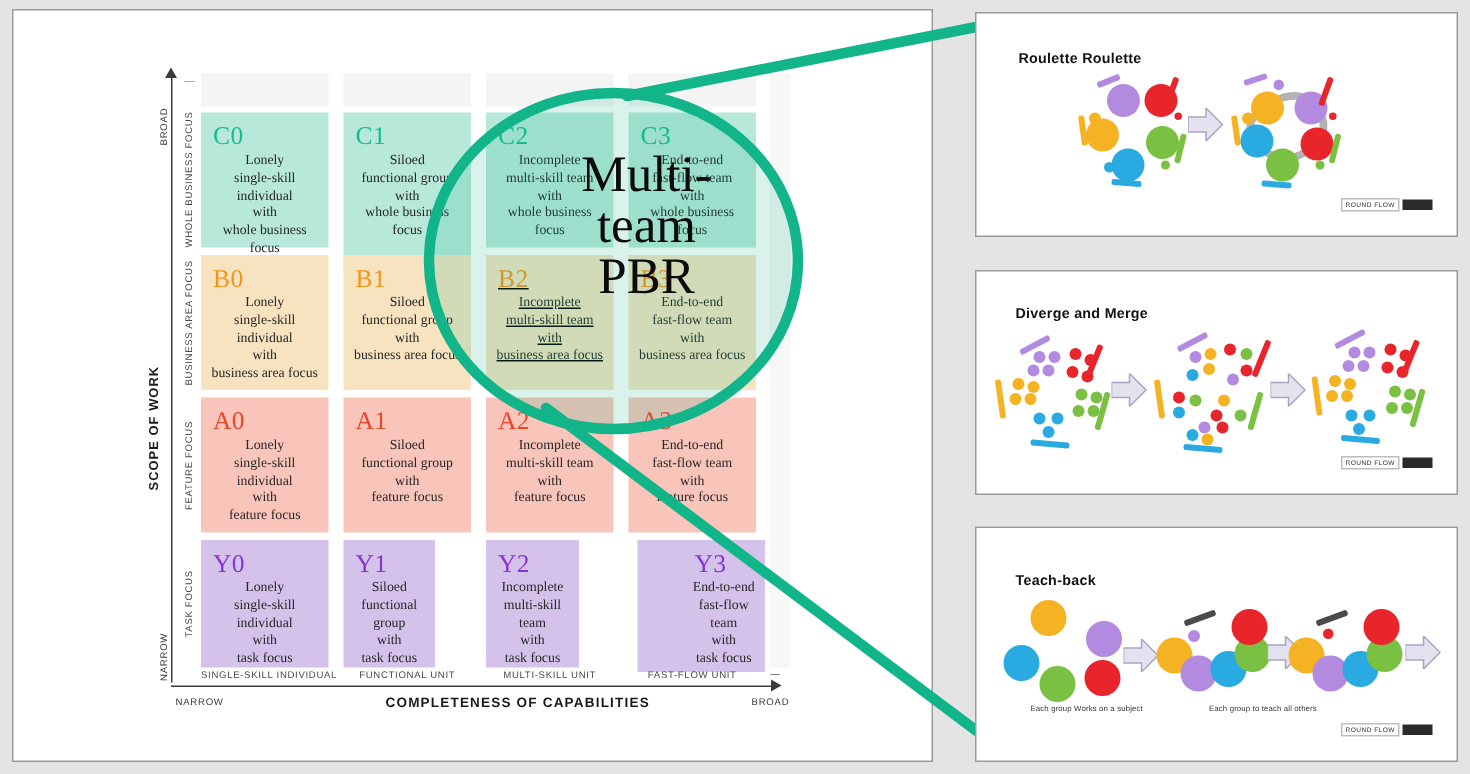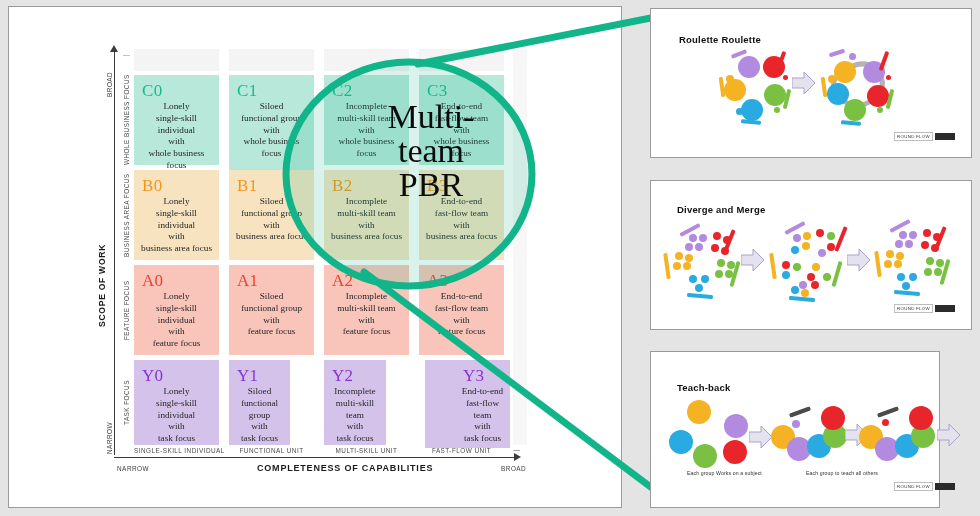--- a/index.html
+++ b/index.html
@@ -202,21 +202,21 @@
       </div>
       <div class="cell row-b" style="left:220px;top:163px;width:85px;height:90px;">
         <div class="code">B1</div>
         <div class="desc">
           <div>Siloed</div>
           <div>functional group</div>
           <div>with</div>
           <div>business area focus</div>
         </div>
       </div>
-      <div class="cell row-b" style="left:315px;top:163px;width:85px;height:90px;">
+      <div class="cell row-b" style="left:315px;top:163px;width:85px;height:90px;text-decoration:underline;">
         <div class="code">B2</div>
         <div class="desc">
           <div>Incomplete</div>
           <div>multi-skill team</div>
           <div>with</div>
           <div>business area focus</div>
         </div>
       </div>
       <div class="cell row-b" style="left:410px;top:163px;width:85px;height:90px;">
         <div class="code">B3</div>
@@ -476,21 +476,21 @@
     <div class="dot" style="left:258px;top:92px;width:8px;height:8px;background:#29aae1;"></div>
     <div class="dot" style="left:251px;top:101px;width:8px;height:8px;background:#29aae1;"></div>
     <div class="bar" style="left:243px;top:110px;width:26px;height:4px;background:#29aae1;transform:rotate(5deg);"></div>
 
     <div class="logo" style="left:243px;top:123px;">
       <div class="lw">ROUND FLOW</div>
       <div class="lb"></div>
     </div>
   </div>
 
-  <div class="card" style="left:650px;top:351px;width:290px;height:157px;">
+  <div class="card" style="left:650px;top:351px;width:322px;height:157px;">
     <div class="card-title" style="left:26px;top:30px;">Teach-back</div>
 
     <div class="dot" style="left:36px;top:48px;width:24px;height:24px;background:#f5b324;"></div>
     <div class="dot" style="left:18px;top:78px;width:24px;height:24px;background:#29aae1;"></div>
     <div class="dot" style="left:42px;top:92px;width:24px;height:24px;background:#7ac143;"></div>
     <div class="dot" style="left:73px;top:62px;width:24px;height:24px;background:#b28ae0;"></div>
     <div class="dot" style="left:72px;top:88px;width:24px;height:24px;background:#e8252a;"></div>
 
     <svg class="arw" style="left:98px;top:74px;" width="24" height="22" viewBox="0 0 24 22">
       <polygon points="0,6 12,6 12,0 23,11 12,22 12,16 0,16" fill="#e5e2f0" stroke="#a9a4c4" stroke-width="1"></polygon>

